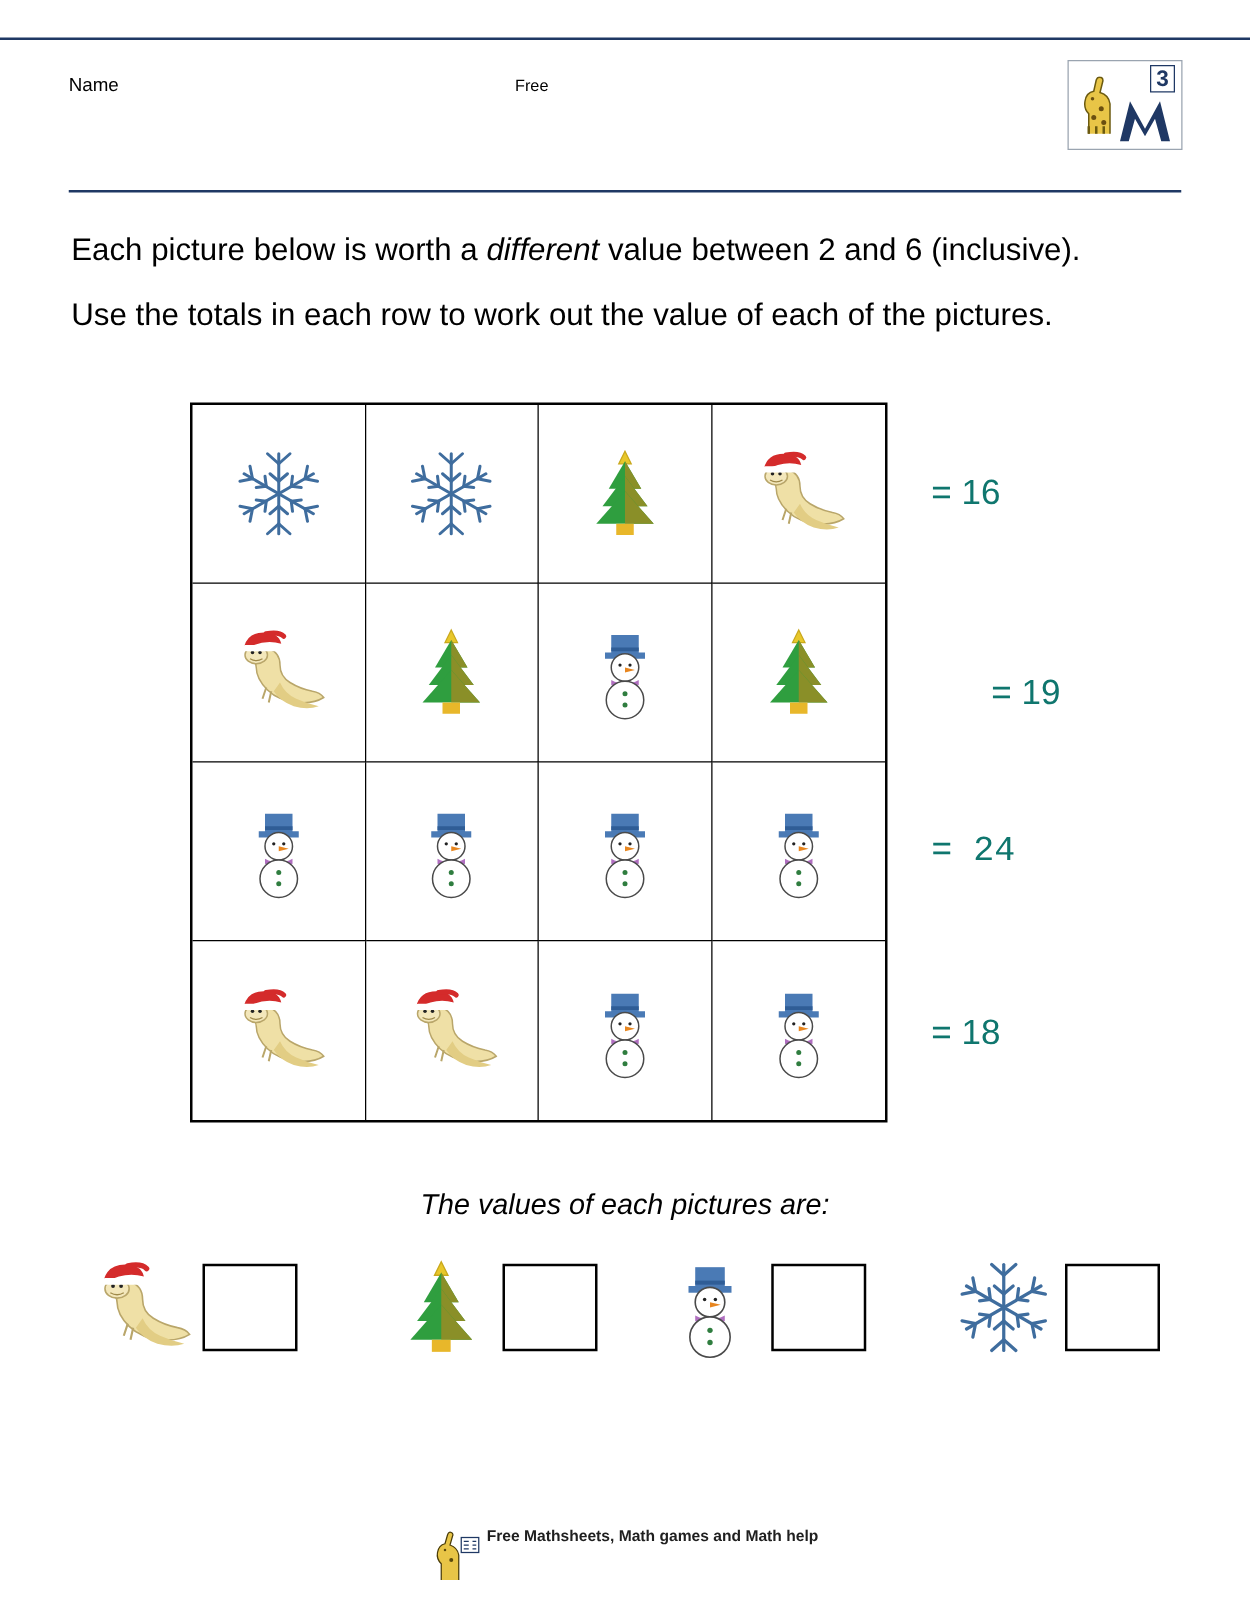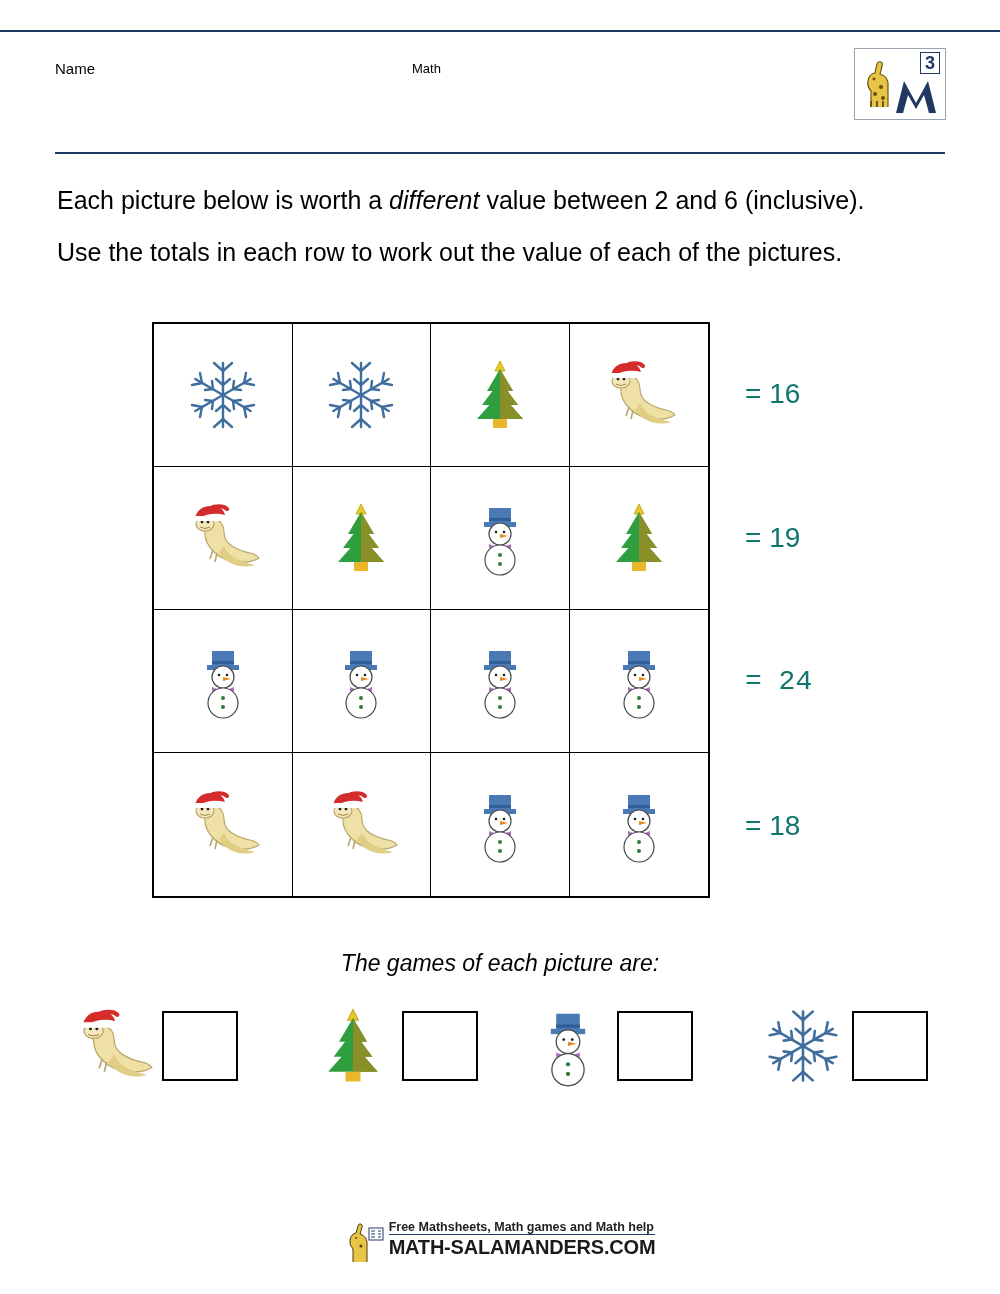--- a/index.html
+++ b/index.html
@@ -143,21 +143,21 @@
   }
   .total {
     position: absolute;
     left: 0;
     font-size: 28px;
     color: #0f766e;
     height: 144px;
     line-height: 144px;
   }
   .total.r1 { top: 0; }
-  .total.r2 { top: 144px; }
+  .total.r2 { top: 160px; margin-left: 48px; }
   .total.r3 { top: 288px; font-family: Liberation Mono, monospace; }
   .total.r4 { top: 432px; }
   
   .answers-title {
     position: absolute;
     left: 0;
     top: 950px;
     width: 1000px;
     text-align: center;
     font-size: 23px;
@@ -324,21 +324,21 @@
       <path d="M30 52 l-3 9 M34 55 l-2 9" stroke="#b9a66a" stroke-width="1.6" fill="none"></path>
     </g>
   </defs>
 </svg>
 
 <div class="page">
 
   <div class="top-rule"></div>
 
   <div class="name-label">Name</div>
-  <div class="date-label">Math</div>
+  <div class="date-label">Free</div>
 
   <div class="title-rule"></div>
 
   <div class="logo-box">
     <svg class="giraffe" viewBox="0 0 34 48">
       <path d="M10 46 l0 -16 q-4 -4 -3 -10 q1 -7 7 -8 l2 -9 q1 -3 4 -2 q2 1 1 4 l-2 8 q7 2 8 9 l0 24" fill="#e8c547" stroke="#6b5a10" stroke-width="1.2"></path>
       <circle cx="13" cy="18" r="1.4" fill="#6b4f10"></circle>
       <circle cx="20" cy="26" r="2" fill="#6b4f10"></circle>
       <circle cx="14" cy="33" r="2" fill="#6b4f10"></circle>
       <circle cx="22" cy="37" r="2" fill="#6b4f10"></circle>
@@ -442,21 +442,21 @@
     </div>
   </div>
 
   <div class="totals">
     <div class="total r1">= 16</div>
     <div class="total r2">= 19</div>
     <div class="total r3">= 24</div>
     <div class="total r4">= 18</div>
   </div>
 
-  <div class="answers-title">The games of each picture are:</div>
+  <div class="answers-title">The values of each pictures are:</div>
 
   <div class="answer-row">
     <div class="answer-item a1">
       <div class="pic">
         <svg width="86" height="86" viewBox="0 0 80 80">
             <use href="#ico-worm"></use>
           </svg>
       </div>
       <div class="answer-box"></div>
     </div>
@@ -489,17 +489,16 @@
   <div class="footer">
     <div class="footer-inner">
       <svg class="footer-logo" viewBox="0 0 44 44">
         <path d="M8 40 l0 -13 q-4 -4 -3 -9 q1 -6 6 -7 l2 -7 q1 -3 3 -2 q2 1 1 3 l-2 7 q6 2 7 8 l0 20" fill="#e8c547" stroke="#4a3c08" stroke-width="1"></path>
         <circle cx="11" cy="16" r="1" fill="#5b4a0c"></circle>
         <circle cx="16" cy="24" r="1.6" fill="#5b4a0c"></circle>
         <rect x="24" y="6" width="14" height="12" fill="#ffffff" stroke="#1f3864" stroke-width="1"></rect>
         <path d="M26 9 h4 M26 12 h4 M26 15 h4 M33 9 h3 M33 12 h3 M33 15 h3" stroke="#1f3864" stroke-width="1"></path>
       </svg>
       <div class="footer-line1">Free Mathsheets, Math games and Math help</div>
-      <div class="footer-line2">MATH-SALAMANDERS.COM</div>
     </div>
   </div>
 
 </div>
 
 </body></html>

